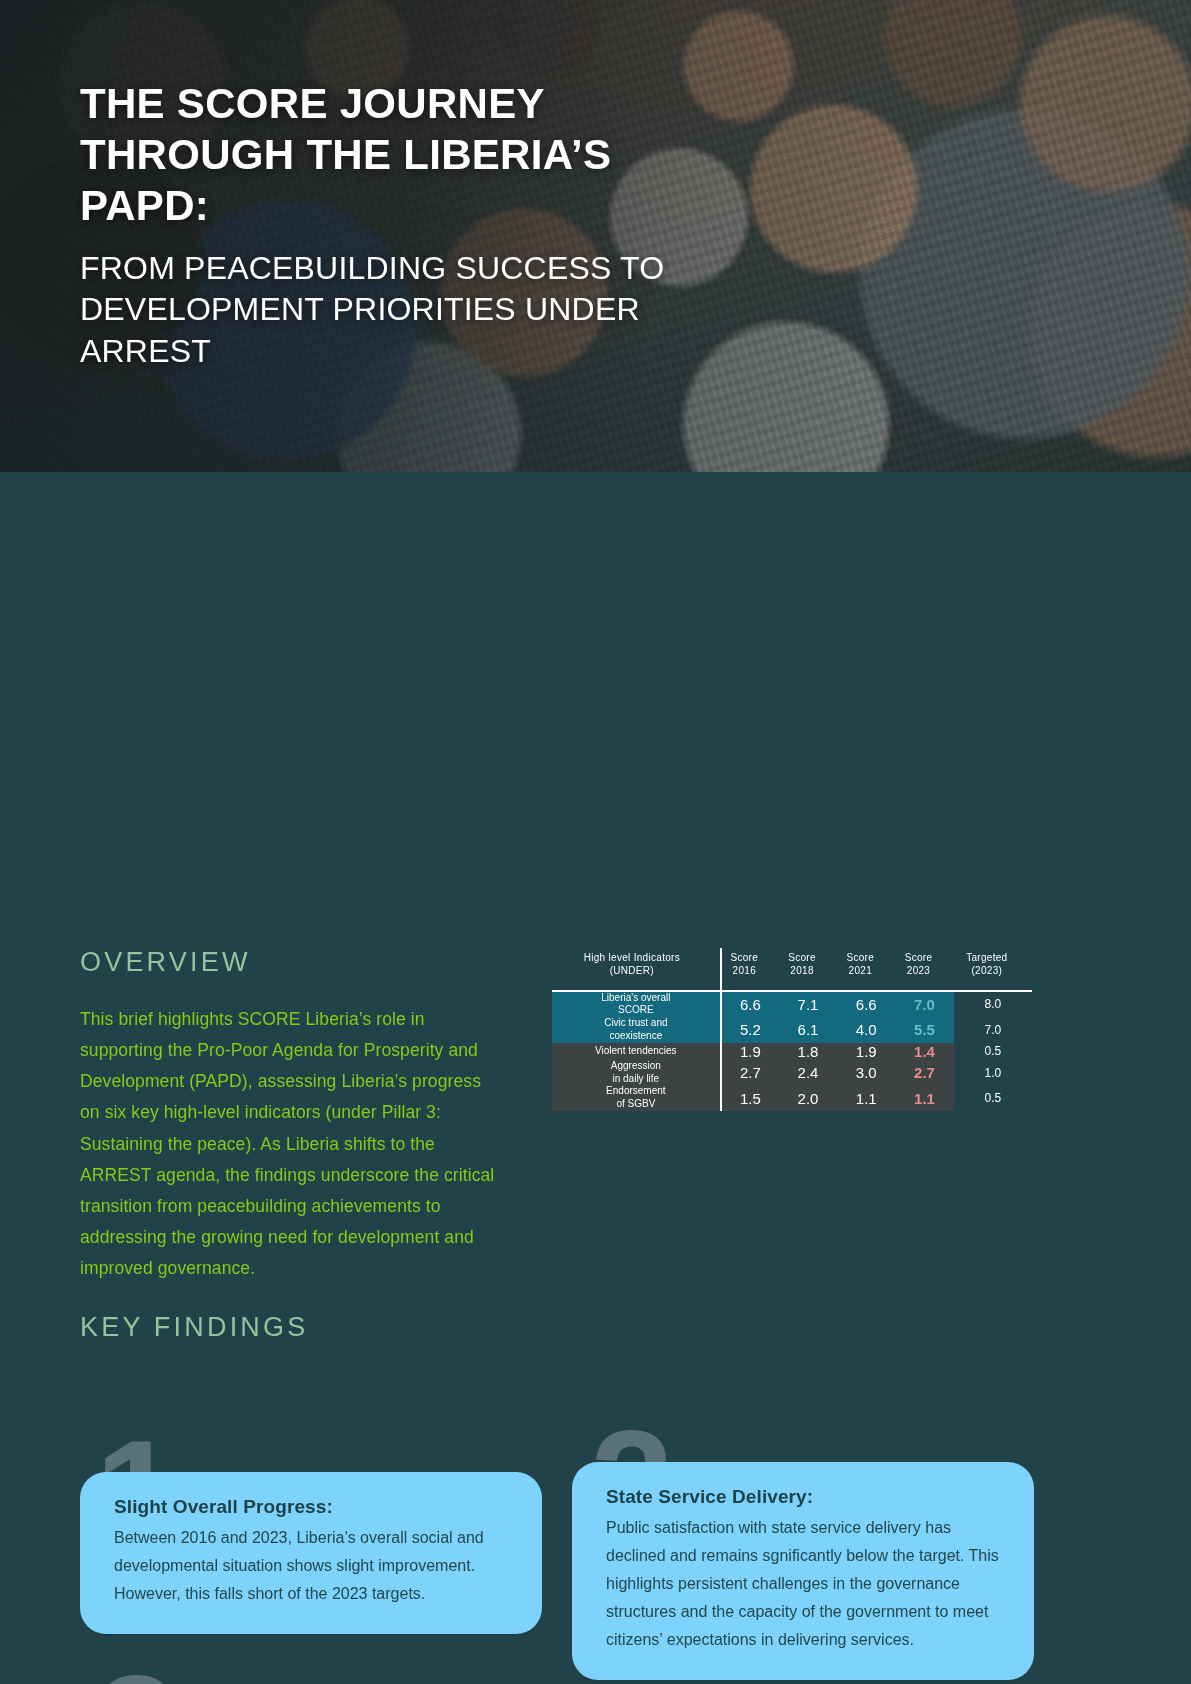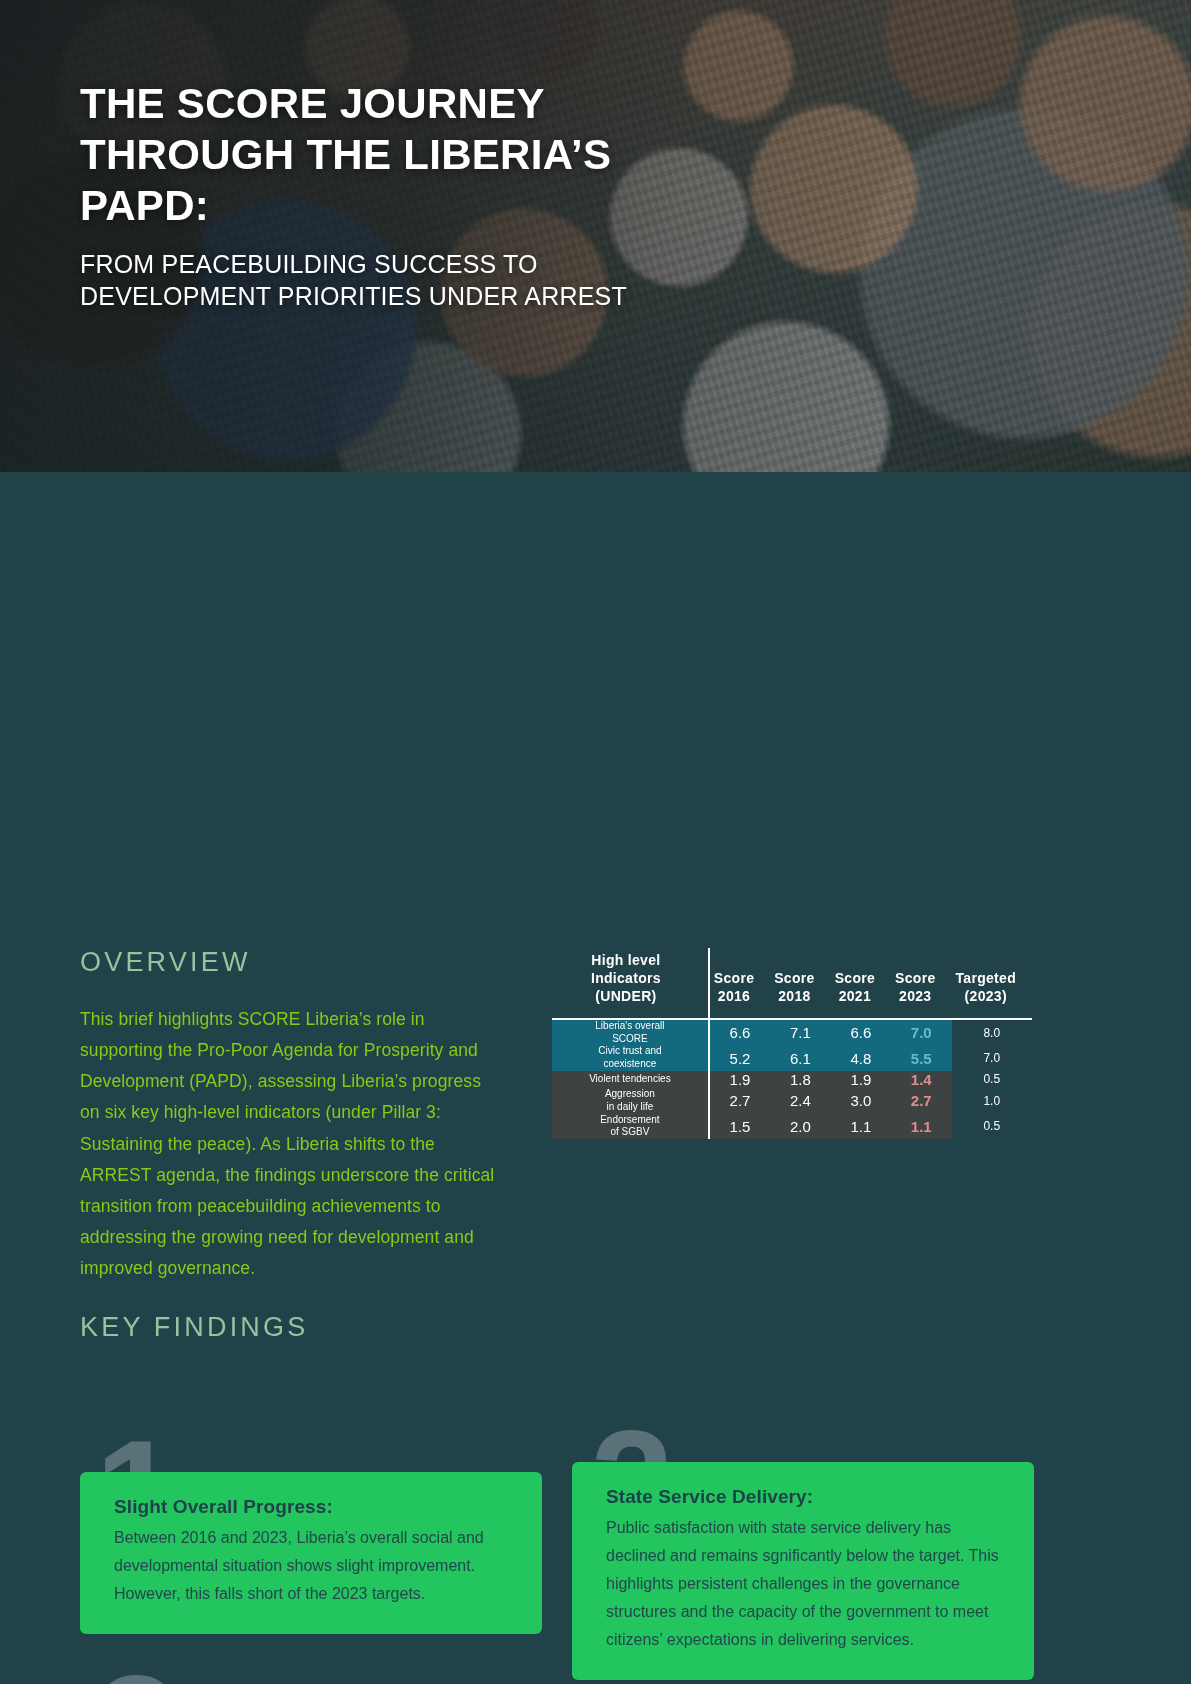--- a/index.html
+++ b/index.html
@@ -69,21 +69,21 @@
   .hero-title {
     font-size: 42px;
     font-weight: 800;
     line-height: 1.22;
     letter-spacing: .3px;
     text-transform: uppercase;
     text-shadow: 0 2px 10px rgba(0,0,0,.55);
   }
   .hero-sub {
     margin-top: 16px;
-    font-size: 25px;
+    font-size: 32px;
     font-weight: 400;
     line-height: 1.30;
     letter-spacing: .2px;
     text-transform: uppercase;
     text-shadow: 0 2px 9px rgba(0,0,0,.55);
   }
 
   
   .body { position: relative; padding: 0; }
 
@@ -116,22 +116,22 @@
     top: 476px;
     width: 480px;
   }
   table.score-table {
     border-collapse: collapse;
     width: 480px;
     color: #ffffff;
     font-size: 13.5px;
   }
   table.score-table th {
-    font-weight: 700;
-    font-size: 14px;
+    font-weight: 400;
+    font-size: 10px;
     line-height: 1.28;
     padding: 4px 16px 12px 4px;
     vertical-align: bottom;
     letter-spacing: .3px;
   }
   table.score-table th.ind-head {
     width: 168px;
     text-align: center;
     border-right: 2px solid #ffffff;
     padding-right: 12px;
@@ -160,22 +160,22 @@
 
   
   .kf-head {
     position: absolute;
     left: 80px;
     top: 840px;
   }
 
   .card {
     position: absolute;
-    background: #22c55e;
-    border-radius: 6px;
+    background: #7dd3fc;
+    border-radius: 26px;
     color: #1d4249;
     padding: 24px 30px 26px 34px;
     box-shadow: 0 2px 0 rgba(0,0,0,.06);
   }
   .card-title {
     font-size: 19px;
     font-weight: 800;
     letter-spacing: .1px;
     margin-bottom: 6px;
   }
@@ -270,21 +270,21 @@
             <td class="tgt">8.0</td>
           </tr>
 
           <tr class="band-blue">
             <td class="ind">
               <div>Civic trust and</div>
               <div>coexistence</div>
             </td>
             <td class="num">5.2</td>
             <td class="num">6.1</td>
-            <td class="num">4.8</td>
+            <td class="num">4.0</td>
             <td class="num hi-blue">5.5</td>
             <td class="tgt">7.0</td>
           </tr>
 
 
           <tr class="band-grey">
             <td class="ind">
               <div>Violent tendencies</div>
             </td>
             <td class="num">1.9</td>

